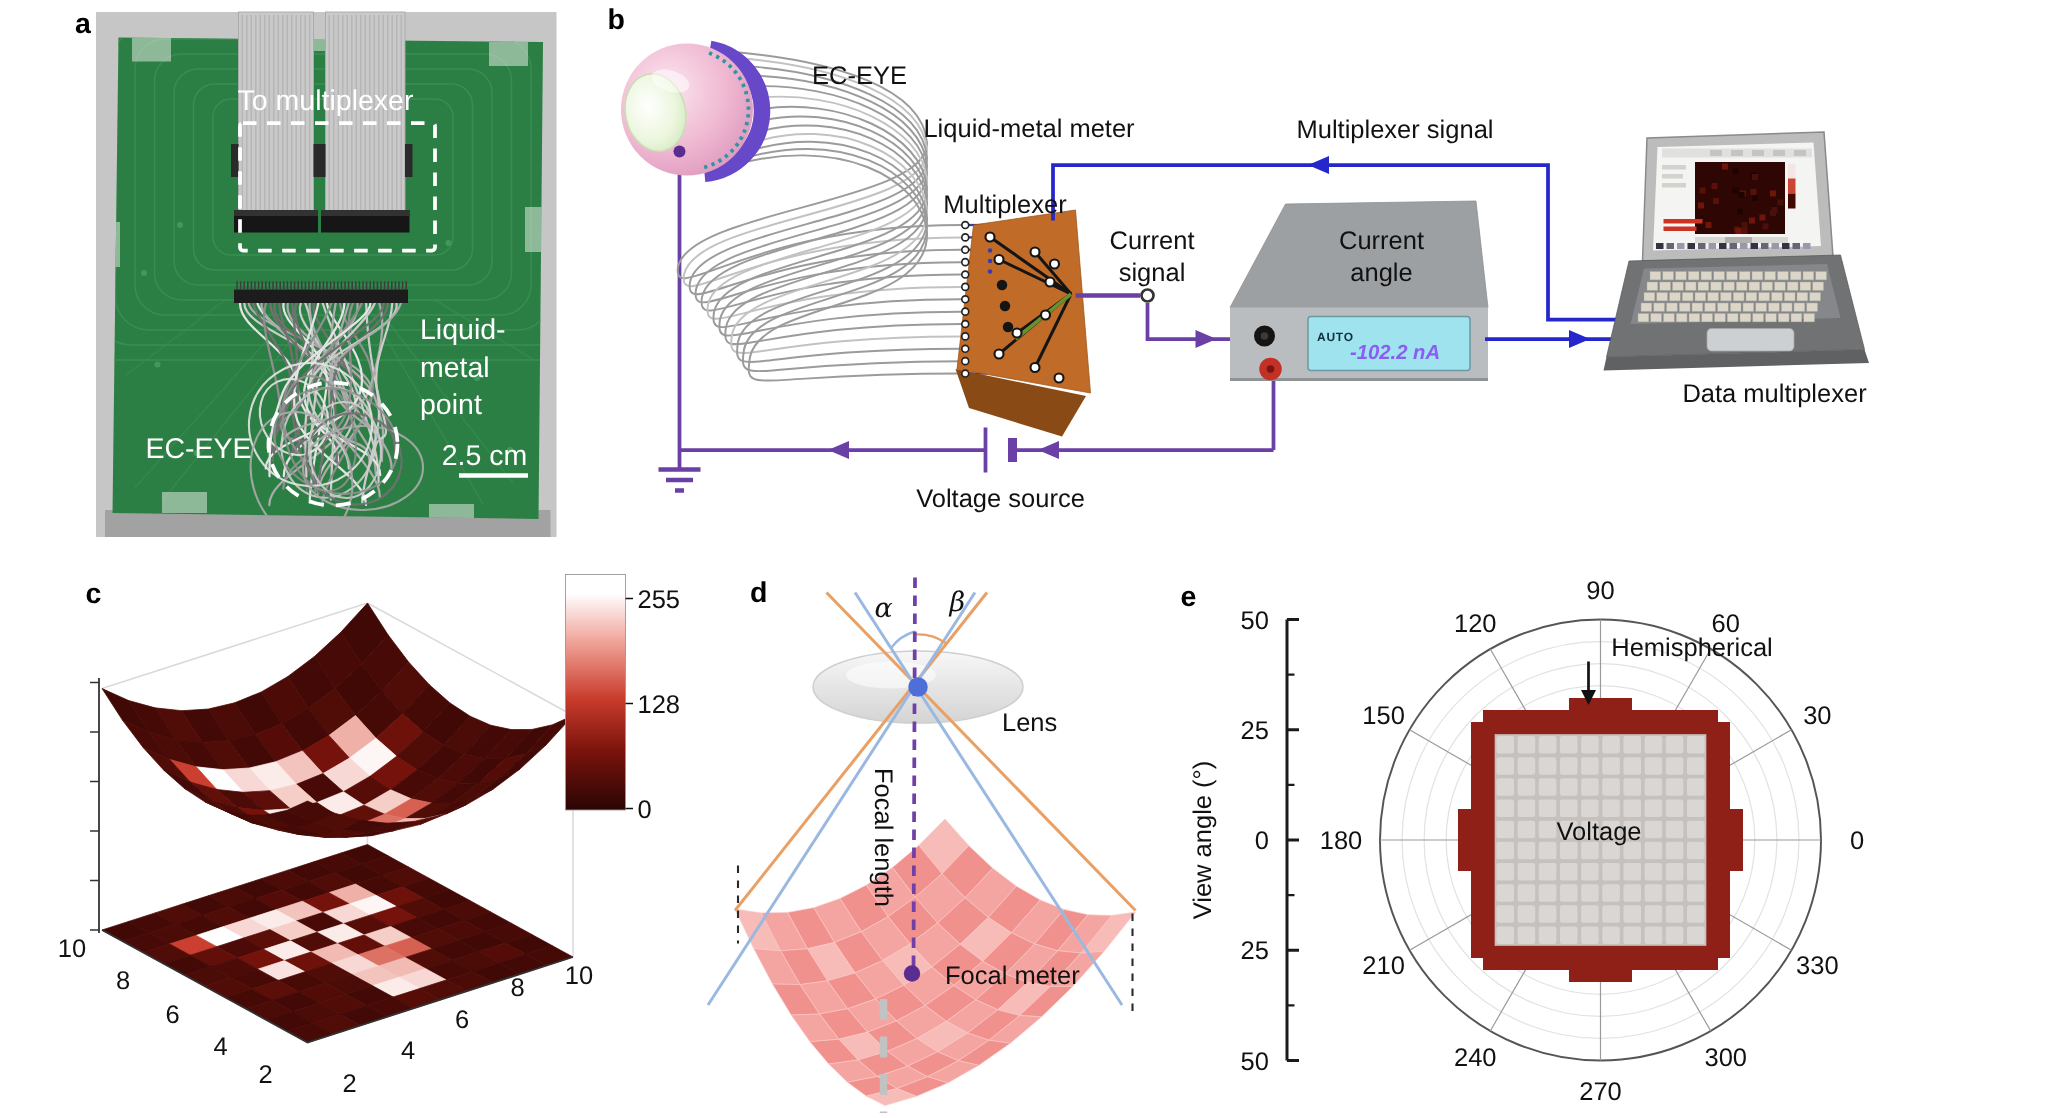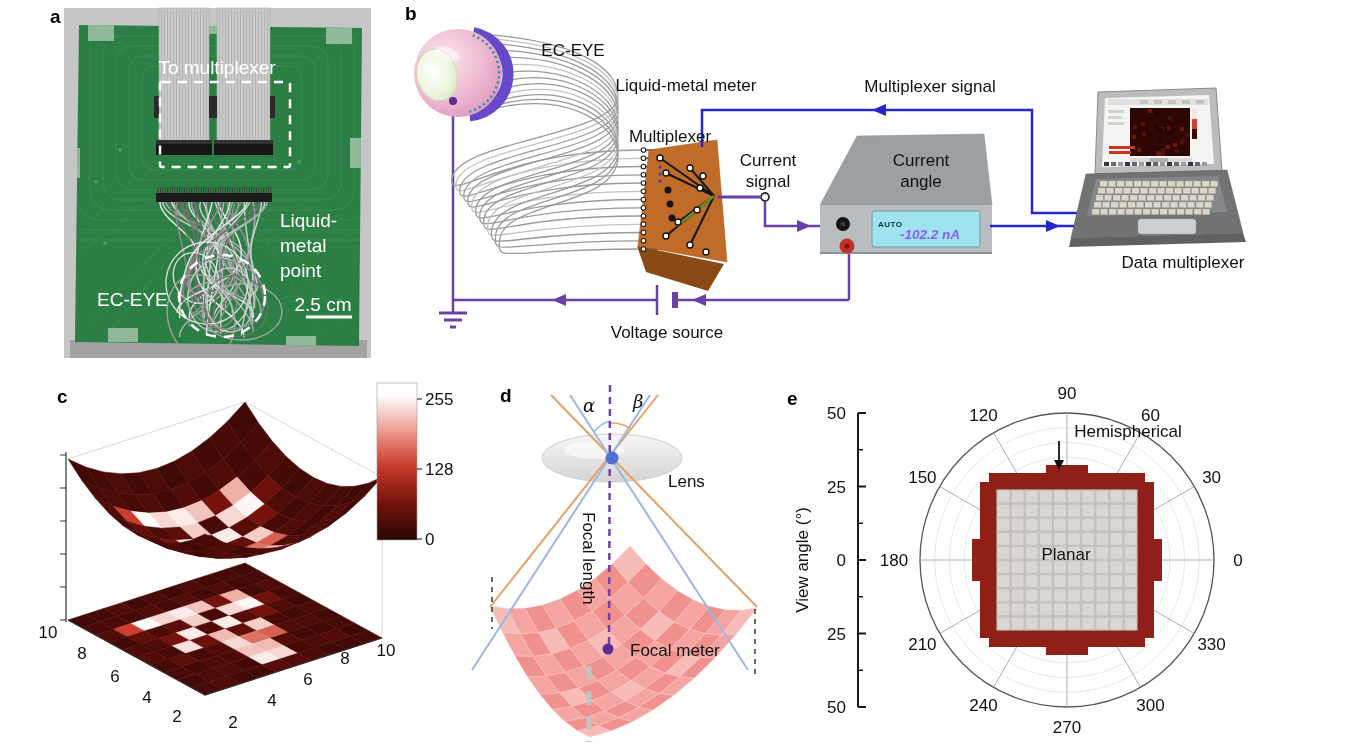--- a/index.html
+++ b/index.html
@@ -1449,14 +1449,14 @@
   <div class="lbl ctr" style="left:667px;top:322px">Voltage source</div>
 
   <div class="lbl greek" style="left:583px;top:395px">α</div>
   <div class="lbl greek" style="left:633px;top:391px">β</div>
   <div class="lbl" style="left:668px;top:471px">Lens</div>
   <div class="lbl rot90" style="left:599px;top:512px">Focal length</div>
   <div class="lbl" style="left:630px;top:640px">Focal meter</div>
 
   <div class="lbl rotm90" style="left:802px;top:560px">View angle (°)</div>
   <div class="lbl ctr" style="left:1128px;top:421px">Hemispherical</div>
-  <div class="lbl ctr" style="left:1066px;top:544px">Planar</div>
+  <div class="lbl ctr" style="left:1066px;top:544px">Voltage</div>
 </div>
 
 </body></html>

